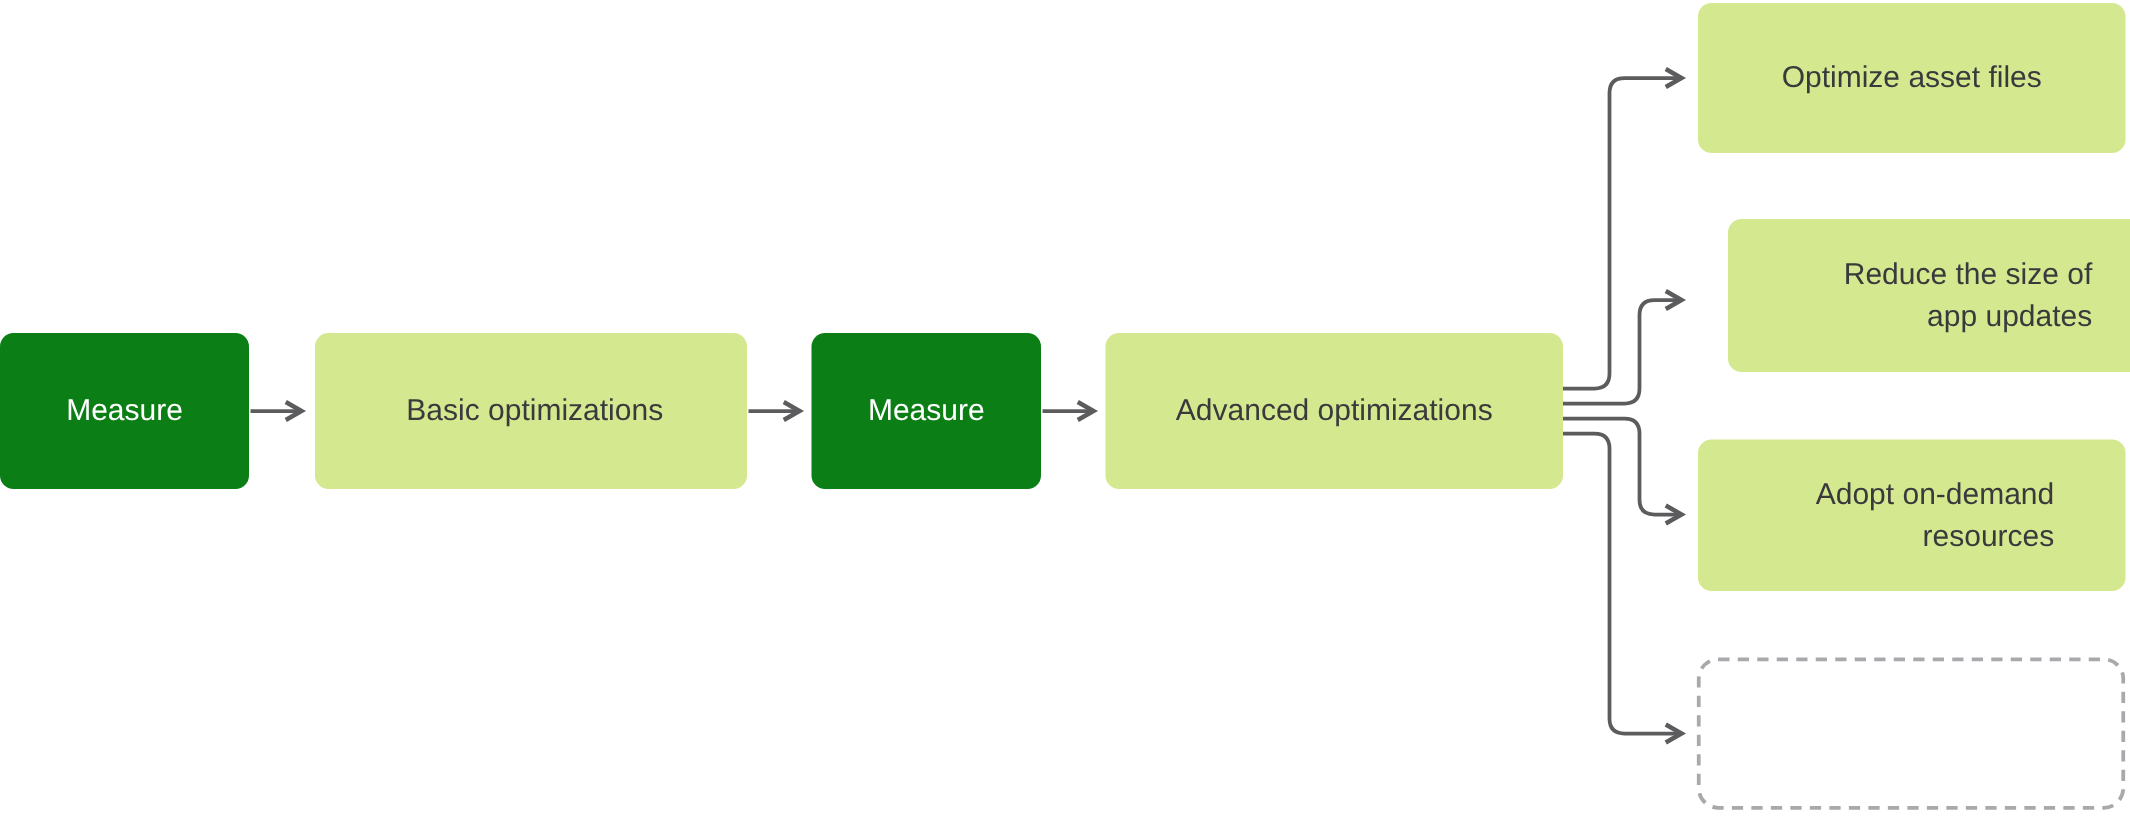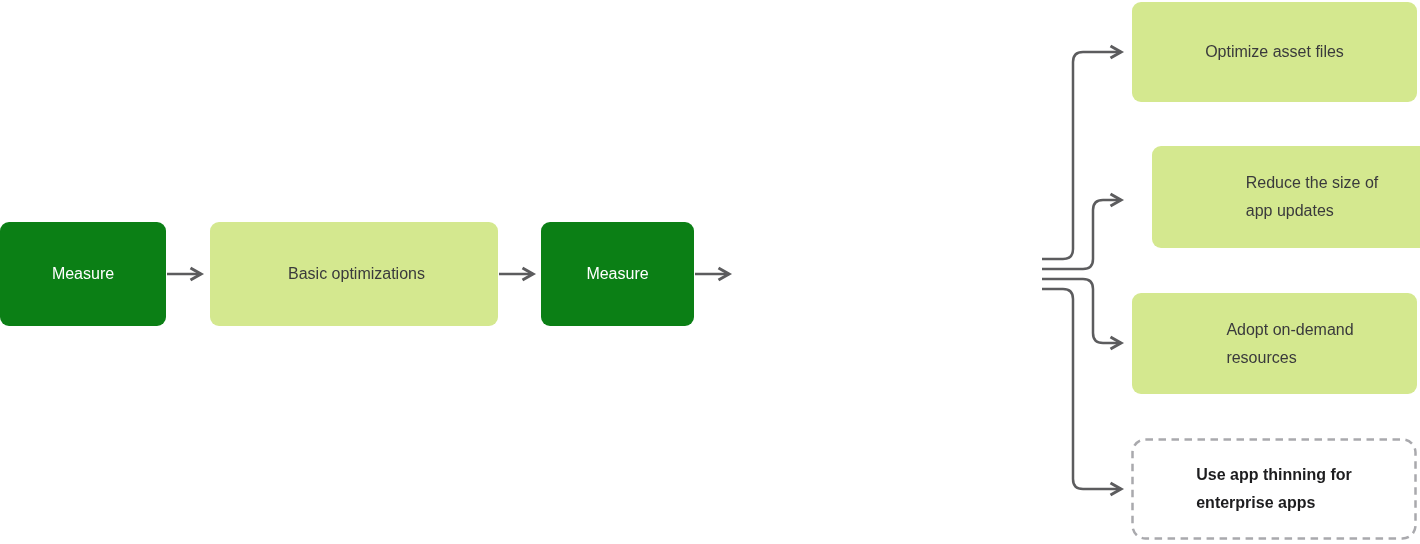--- a/index.html
+++ b/index.html
@@ -37,22 +37,22 @@
     fill: var(--background, #ffffff);
     stroke: var(--dashed-border-gray, #a9a9ad);
     stroke-width: 2.5;
     stroke-dasharray: 7.5 5.5;
   }
   .node {
     position: absolute;
     display: flex;
     align-items: center;
     justify-content: center;
-    text-align: left;
-    font-size: 16px;
+    text-align: right;
+    font-size: 20px;
     line-height: 28px;
     border-radius: 9px;
     white-space: pre-line;
     padding: 0 10px;
     box-sizing: border-box;
   }
   .node.dark {
     background: var(--node-dark-green, #0b7f15);
     color: var(--text-on-dark, #ffffff);
   }
@@ -103,30 +103,29 @@
 
   <div class="node dark n-measure-1">
     <span>Measure</span>
   </div>
   <div class="node light n-basic">
     <span>Basic optimizations</span>
   </div>
   <div class="node dark n-measure-2">
     <span>Measure</span>
   </div>
+  <div class="node light n-advanced">
+    <span>Advanced optimizations</span>
+  </div>
 
   <div class="node light n-assets">
     <span>Optimize asset files</span>
   </div>
   <div class="node light n-updates">
     <span>Reduce the size of
 app updates</span>
   </div>
   <div class="node light n-ondemand">
     <span>Adopt on-demand
 resources</span>
   </div>
-  <div class="node dashed n-thinning">
-    <span>Use app thinning for
-enterprise apps</span>
-  </div>
 
 </div>
 
 </body></html>

